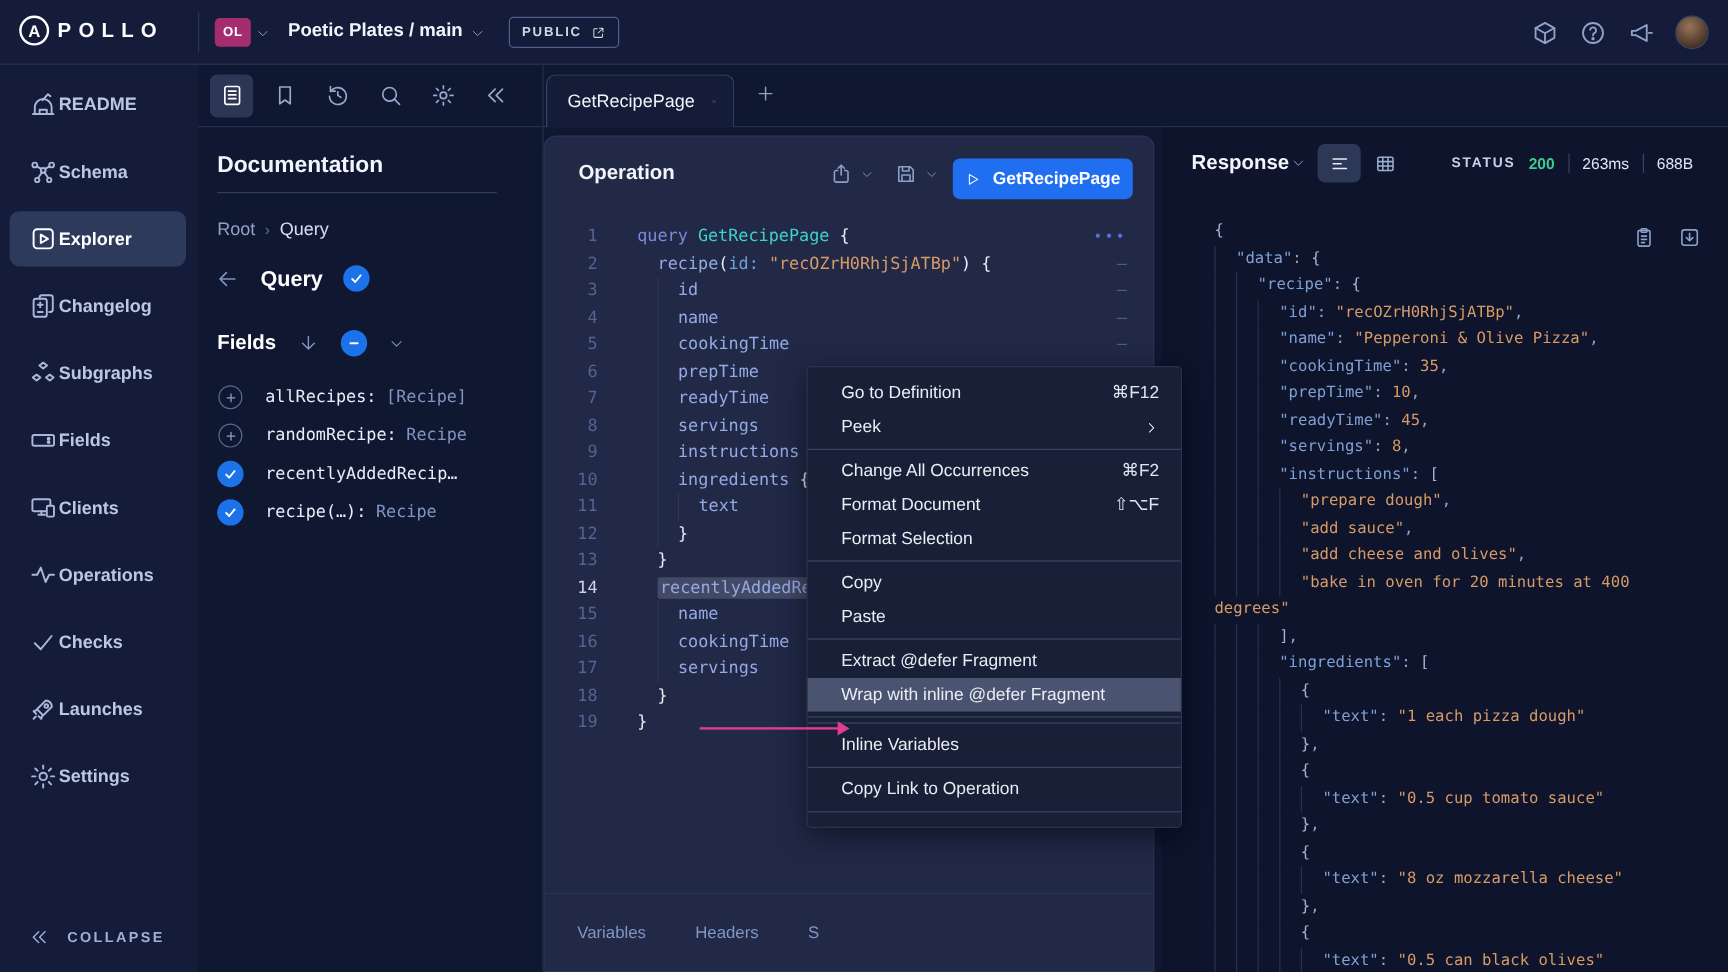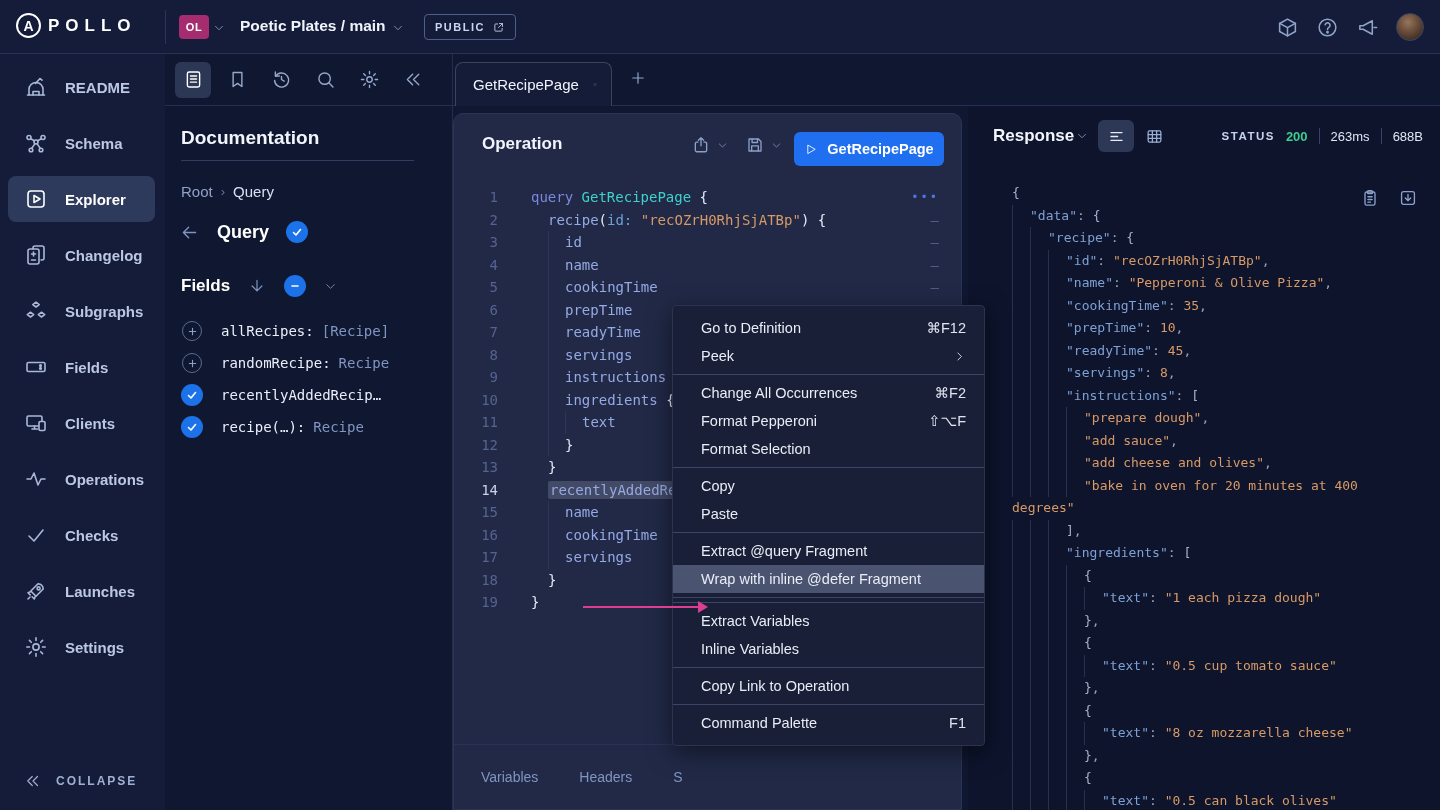--- a/index.html
+++ b/index.html
@@ -19,21 +19,21 @@
   #org-badge { left:179px; top:15px; width:30px; height:24px; background:#A52C6E; border-radius:4px; color:#fff; font-size:11px; font-weight:bold; display:grid; place-items:center; letter-spacing:.5px; }
   .chev { width:12px; height:12px; color:#93A4C8; }
   #graph-name { left:240px; top:17px; font-size:15.5px; font-weight:600; color:#F0F4FB; }
   #public-badge { left:424px; top:14px; height:26px; border:1px solid #4E5E8A; border-radius:4px; display:flex; align-items:center; gap:7px; padding:0 10px; color:#C9D6EF; font-size:11px; font-weight:bold; letter-spacing:1.5px; }
   #topbar-right { right:16px; top:0; height:54px; display:flex; align-items:center; gap:17px; }
   #topbar-right .ico { width:23px; height:23px; color:#8FA3C8; }
   #avatar { width:28px; height:28px; border-radius:50%; border:1px solid #3A4565; background:radial-gradient(circle at 42% 32%, #97755c 0%, #6b4f3c 40%, #2e2018 95%); }
 
   
   #sidebar { left:0; top:54px; width:165px; bottom:0; background:#151C39; z-index:3; }
-  .side-item { position:absolute; left:8px; right:10px; height:46px; border-radius:8px; display:flex; align-items:center; gap:17px; padding-left:16px; color:#BCC8E2; }
+  .side-item { position:absolute; left:8px; right:10px; height:46px; border-radius:8px; display:flex; align-items:center; gap:1px; padding-left:16px; color:#BCC8E2; }
   .side-item .ico { width:24px; height:24px; color:#A9B8D8; flex:0 0 auto; }
   .side-item .lbl { font-size:15px; font-weight:600; }
   .side-item.active { background:#2E3A5C; color:#fff; }
   .side-item.active .ico { color:#fff; }
   #collapse { left:24px; bottom:20px; display:flex; align-items:center; gap:14px; color:#9FAFD2; }
   #collapse .ico { width:18px; height:18px; }
   #collapse .lbl { font-size:12px; font-weight:bold; letter-spacing:2px; }
 
   
   #content-bg { left:165px; top:54px; right:0; bottom:0; background:#101730; }
@@ -91,21 +91,21 @@
   .kw { color:#7D88DC; } .op { color:#3ED2C8; } .fld { color:#95A9E4; }
   .attr { color:#6FA0D8; } .str { color:#D79A66; } .pn { color:#E6EBF5; }
   .sel { background:#434A66; border-radius:2px; padding:1px 2px; }
   .mark { position:absolute; right:22px; top:0; color:#515E88; }
   .mark.dots { color:#4E74DC; letter-spacing:2px; font-size:12px; }
   #editor-bottom { position:absolute; left:0; right:0; bottom:0; height:65px; border-top:1px solid #2A3354; display:flex; align-items:center; gap:41px; padding-left:27px; }
   #editor-bottom .btab { font-size:14px; color:#8095C2;text-align:right; }
 
   
   #response-panel { left:968px; top:105px; right:0; bottom:0; background:#0D142C; }
-  #resp-header { position:absolute; left:0; right:0; top:0; height:62px; display:flex; align-items:center; padding:0 17px 0 25px; gap:2px; }
+  #resp-header { position:absolute; left:0; right:0; top:0; height:62px; display:flex; align-items:center; padding:0 29px 0 25px; gap:2px; }
   #resp-header .title { font-size:17px; font-weight:bold; color:#F2F5FB; }
   #resp-header .chev { margin-right:8px; }
   .view-chip { width:36px; height:32px; border-radius:6px; display:grid; place-items:center; color:#9AAED4; }
   .view-chip .ico { width:19px; height:19px; }
   .view-chip.active { background:#2D3857; color:#E6ECF8; }
   #resp-status { margin-left:auto; display:flex; align-items:center; gap:11px; }
   #resp-status .slabel { font-size:11.5px; font-weight:bold; letter-spacing:1.5px; color:#C7D3EA; }
   #resp-status .code { font-size:13px; color:#3DCB8F; font-weight:600; }
   #resp-status .val { font-size:13px; color:#DFE7F6; }
   .vsep { width:1px; height:16px; background:#39436A; }
@@ -599,52 +599,45 @@
           <path d="M9 5.5l6.5 6.5L9 18.5"></path>
         </svg>
       </span>
     </div>
     <div class="mdiv"></div>
     <div class="mi">
       <span>Change All Occurrences</span>
       <span class="shortcut">⌘F2</span>
     </div>
     <div class="mi">
-      <span>Format Pepperoni</span>
+      <span>Format Document</span>
       <span class="shortcut">⇧⌥F</span>
     </div>
     <div class="mi">
       <span>Format Selection</span>
     </div>
     <div class="mdiv"></div>
     <div class="mi">
       <span>Copy</span>
     </div>
     <div class="mi">
       <span>Paste</span>
     </div>
     <div class="mdiv"></div>
     <div class="mi">
-      <span>Extract @query Fragment</span>
+      <span>Extract @defer Fragment</span>
     </div>
     <div class="mi hl">
       <span>Wrap with inline @defer Fragment</span>
     </div>
     <div class="mdiv"></div>
     <div class="mdiv"></div>
     <div class="mi">
-      <span>Extract Variables</span>
-    </div>
-    <div class="mi">
       <span>Inline Variables</span>
     </div>
     <div class="mdiv"></div>
     <div class="mi">
       <span>Copy Link to Operation</span>
     </div>
     <div class="mdiv"></div>
-    <div class="mi">
-      <span>Command Palette</span>
-      <span class="shortcut">F1</span>
-    </div>
   </div>
 
 <div id="arrow" class="abs"></div>
 
 </body></html>

